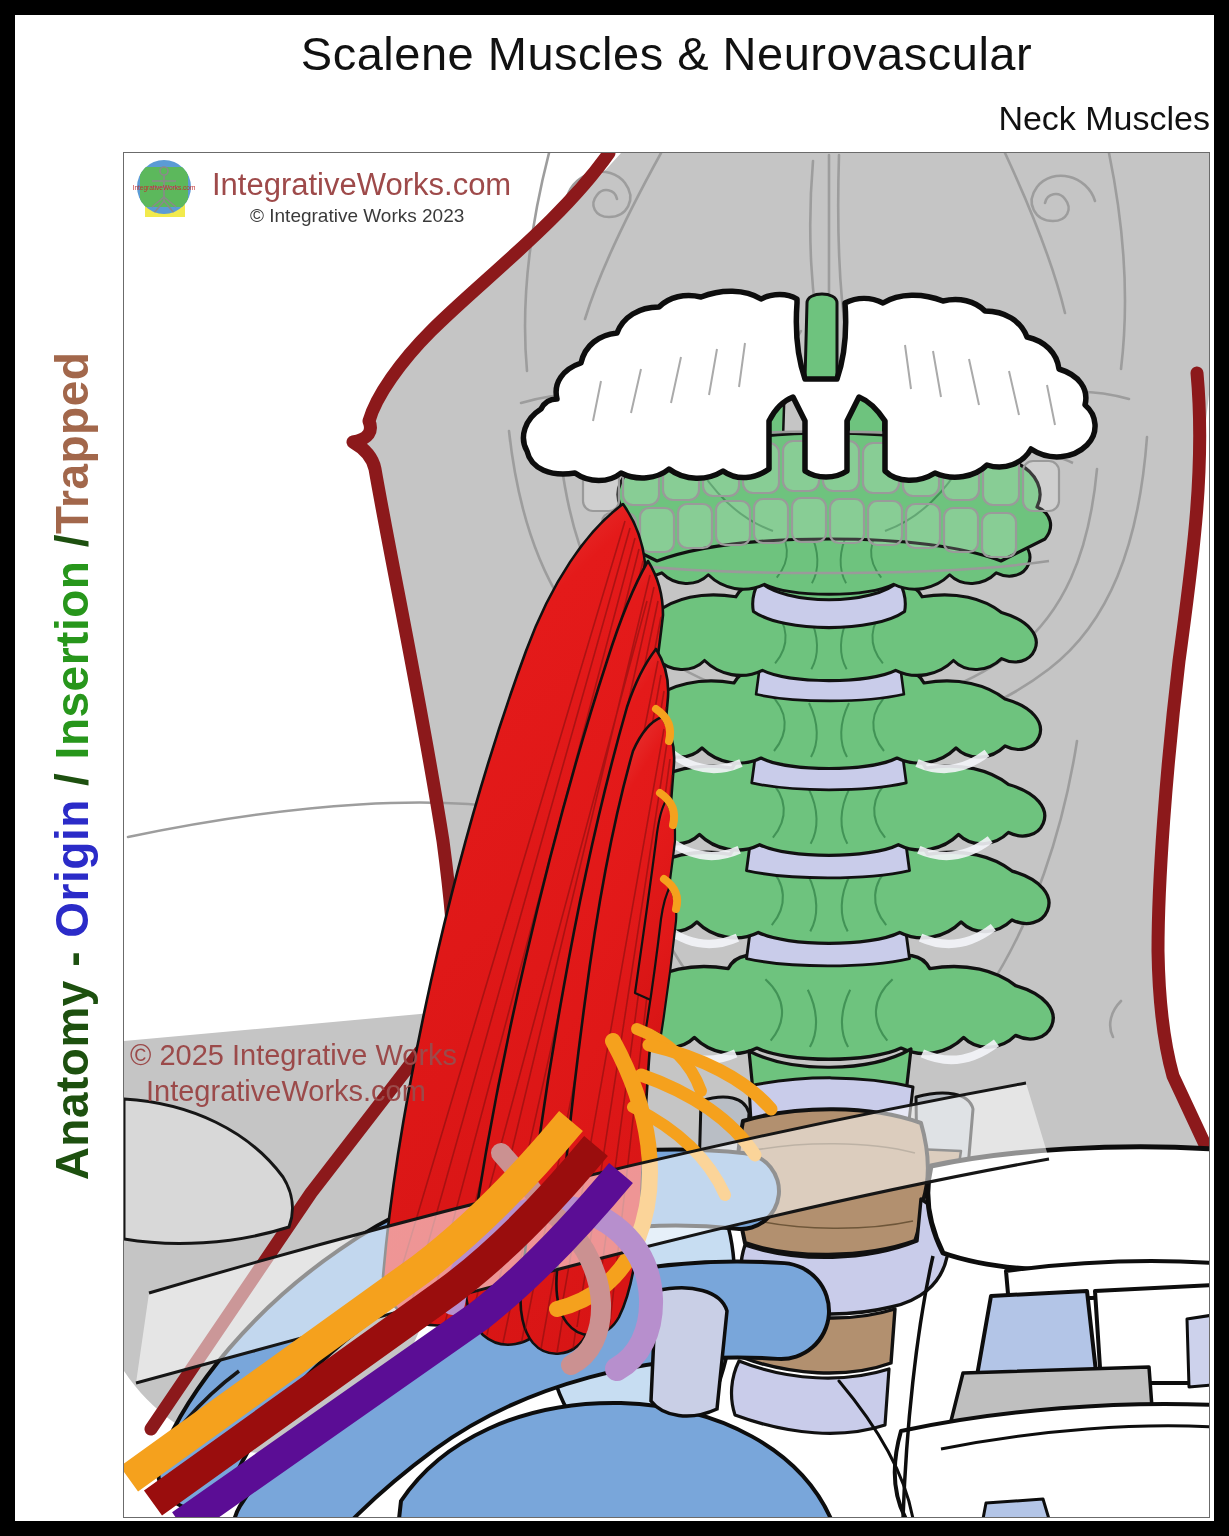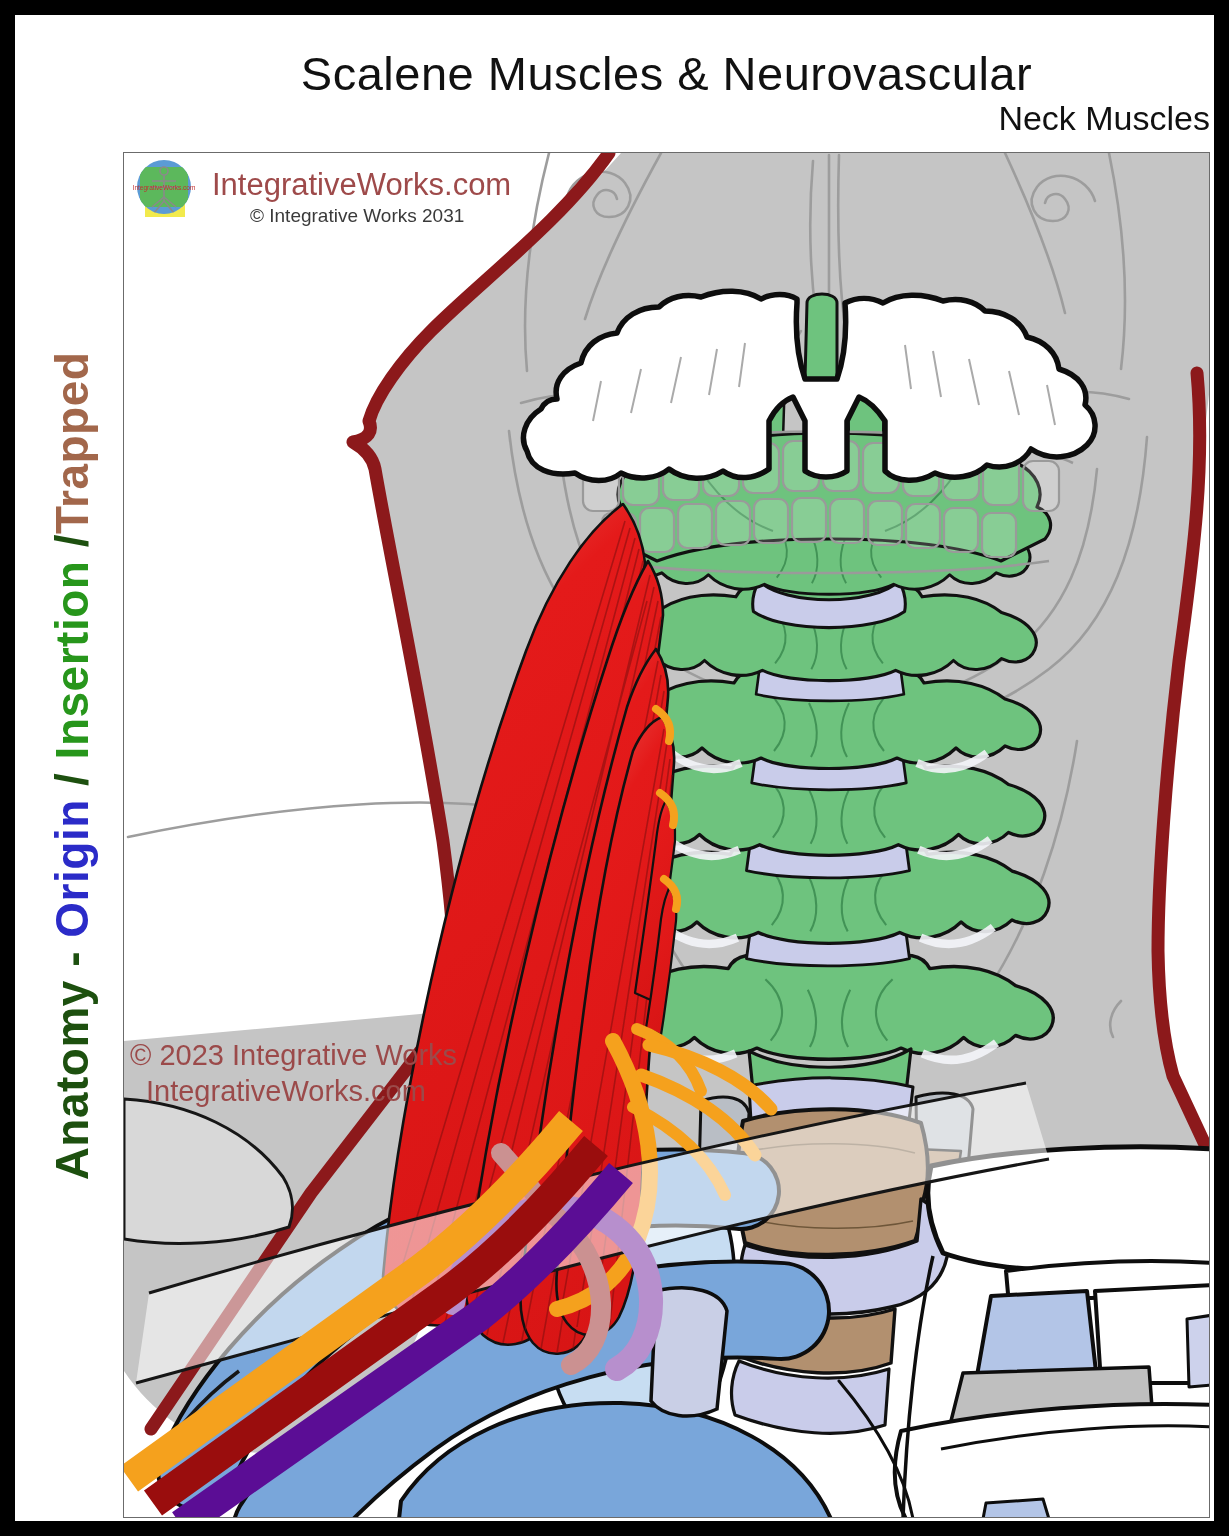--- a/index.html
+++ b/index.html
@@ -1,19 +1,19 @@
 <!DOCTYPE html>
 <html><head>
 <meta charset="utf-8">
 <style>
   html,body{margin:0;padding:0;background:#222;}
   *{box-sizing:border-box;}
   .page{position:relative;width:1229px;height:1536px;background:#fff;font-family:"Liberation Sans",sans-serif;overflow:hidden;}
   .frame{position:absolute;inset:0;border:15px solid #000;pointer-events:none;z-index:50;}
-  .title{position:absolute;left:123px;width:1087px;top:46px;text-align:center;font-size:47px;color:#111;letter-spacing:.5px;}
+  .title{position:absolute;left:123px;width:1087px;top:26px;text-align:center;font-size:47px;color:#111;letter-spacing:.5px;}
   .subtitle{position:absolute;left:123px;width:1087px;top:99px;text-align:right;font-size:34px;color:#111;}
   .side-label{position:absolute;left:72px;top:766px;transform:translate(-50%,-50%) rotate(-90deg);white-space:nowrap;font-size:46px;font-weight:bold;letter-spacing:.5px;}
   .seg0,.seg2,.seg4{color:#1D500F;}
   .seg1{color:#2B2BC8;}
   .seg3{color:#27961B;}
   .seg5{color:#A2674B;}
   .art{position:absolute;left:123px;top:152px;width:1087px;height:1366px;border:1.5px solid #6b6b6b;overflow:hidden;background:#7dd3fc;}
   .art svg.main{position:absolute;left:0;top:0;}
   .brand{position:absolute;left:8px;top:4px;width:420px;z-index:5;}
   .brand .logo{position:absolute;left:0;top:0;}
@@ -276,23 +276,23 @@
         <g clip-path="url(#lc)">
           <rect x="8" y="10" width="48" height="40" fill="#5CB85C"></rect>
           <g stroke="#8a8a8a" stroke-width="1.6" fill="none">
             <circle cx="32" cy="14" r="4"></circle>
             <path d="M32,18 L32,44 M20,24 L44,24 M18,30 L46,30 M32,44 L22,56 M32,44 L42,56 M32,40 L20,50 M32,40 L44,50"></path>
           </g>
         </g>
         <text x="32" y="33" text-anchor="middle" font-size="6.5" fill="#C03030" font-family="Liberation Sans, sans-serif">IntegrativeWorks.com</text>
       </svg>
       <div class="site">IntegrativeWorks.com</div>
-      <div class="copy">© Integrative Works 2031</div>
+      <div class="copy">© Integrative Works 2023</div>
     </div>
 
     <div class="watermark">
-      <div class="l1">© 2023 Integrative Works</div>
+      <div class="l1">© 2025 Integrative Works</div>
       <div class="l2">IntegrativeWorks.com</div>
     </div>
   </div>
 
   <div class="frame"></div>
 </div>
 
 </body></html>

